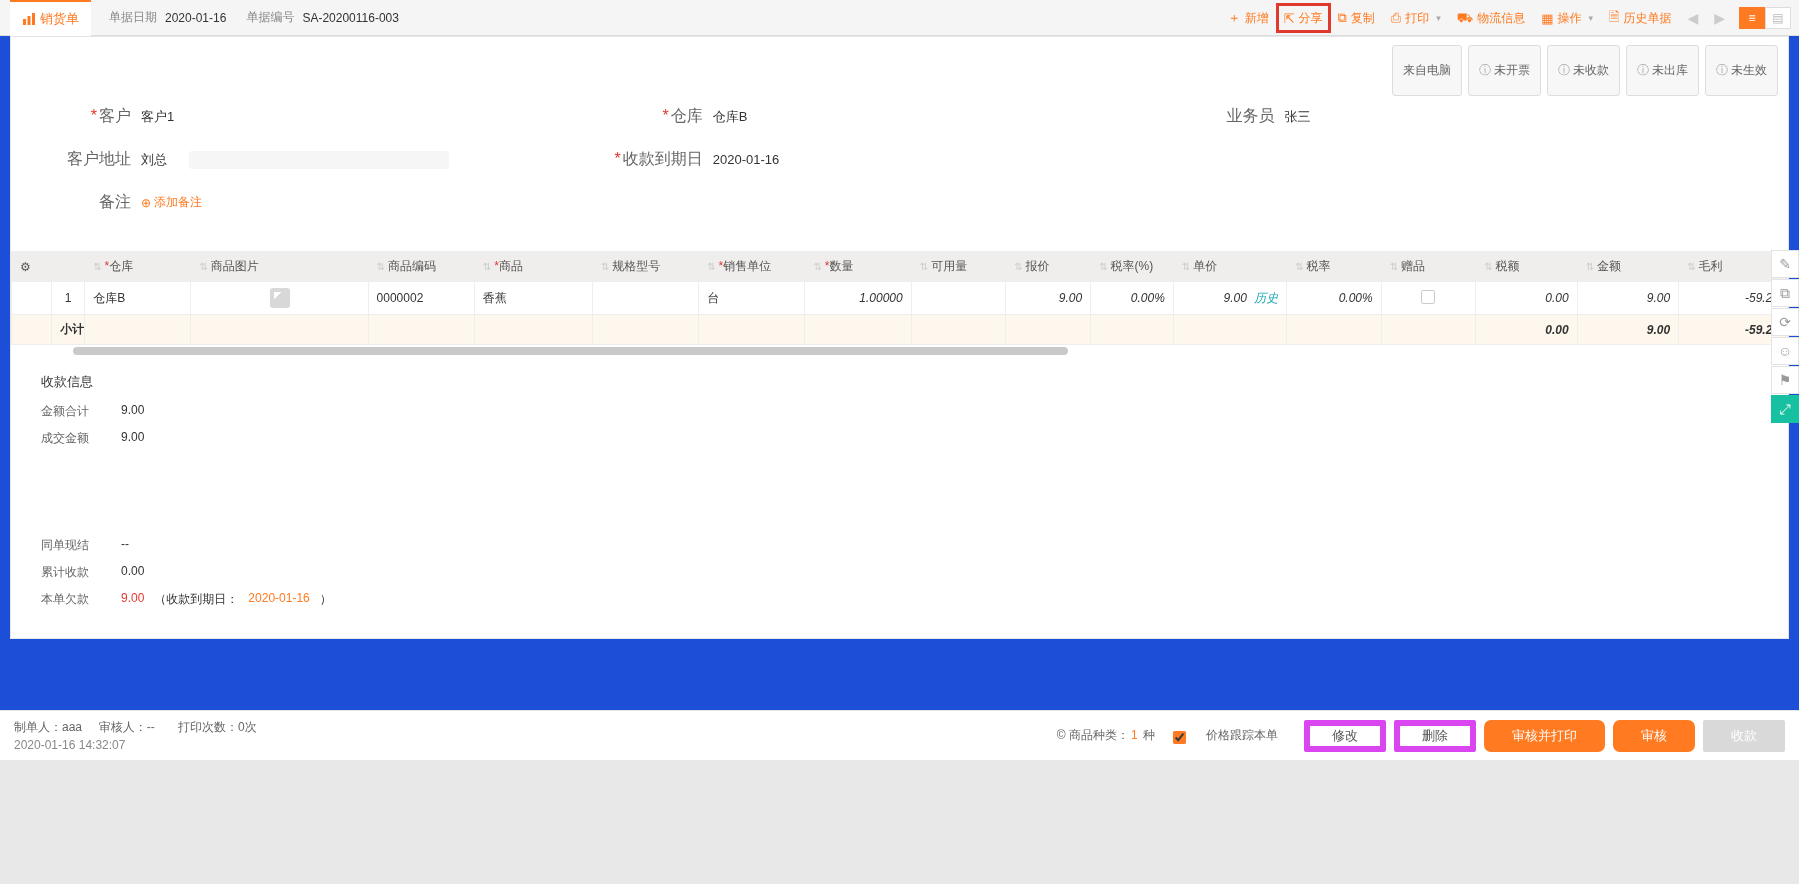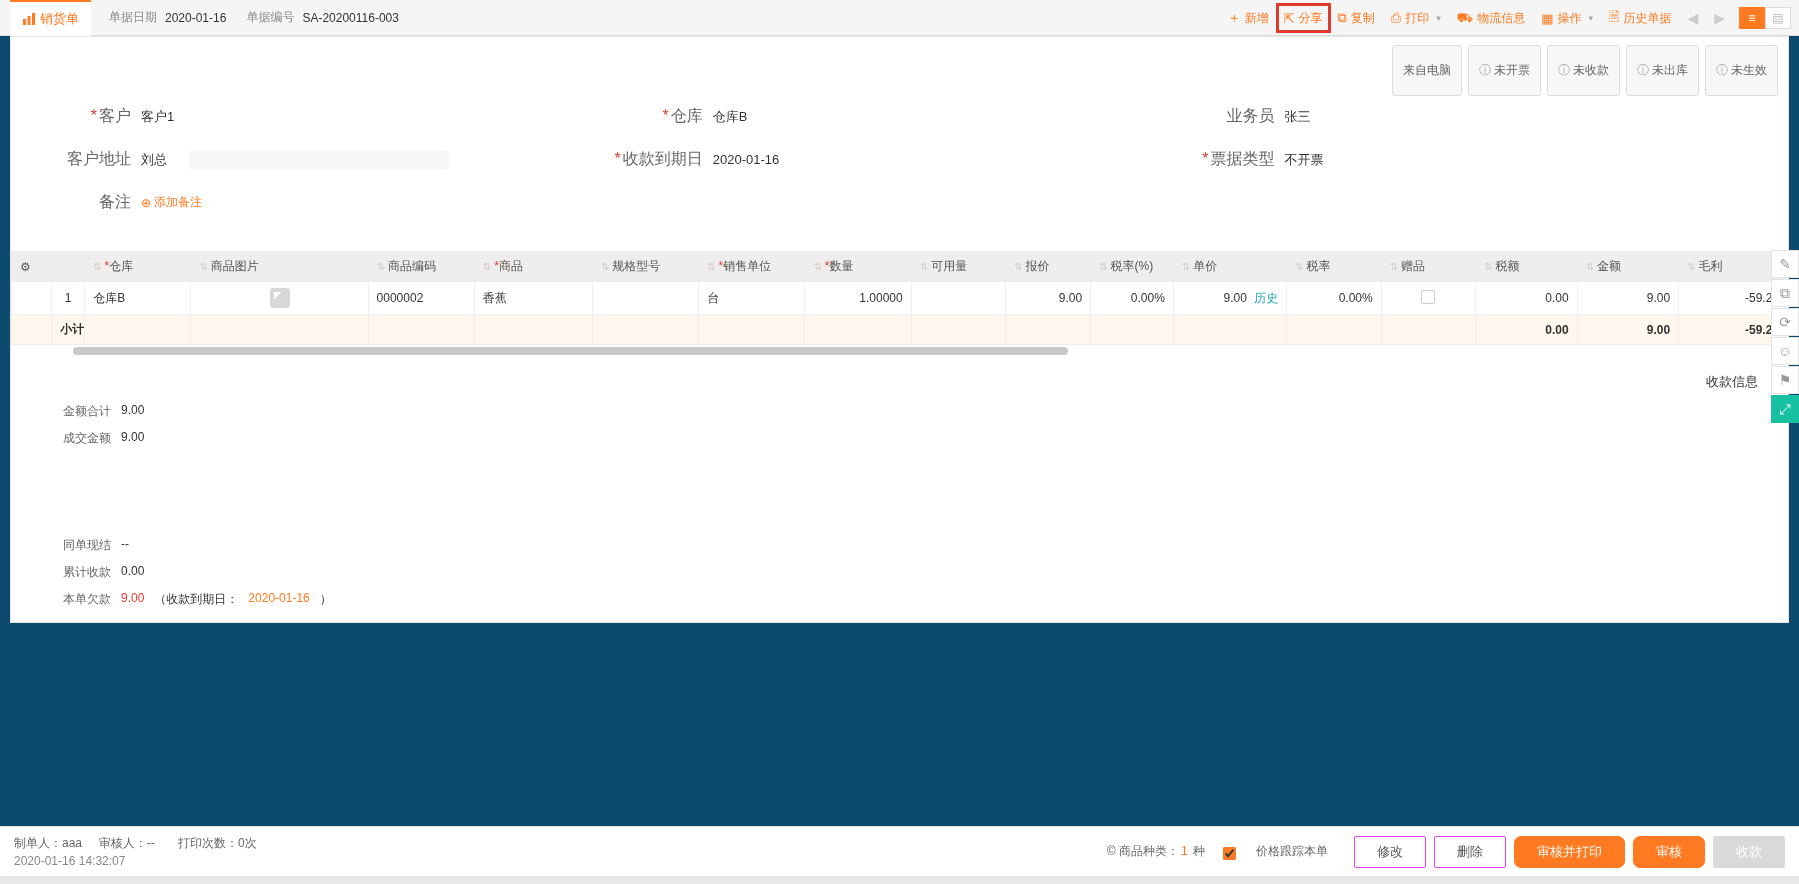--- a/index.html
+++ b/index.html
@@ -1,17 +1,17 @@
 <!DOCTYPE html>
 <html><head>
 <meta charset="utf-8">
 <style>
 * { box-sizing: border-box; margin: 0; padding: 0; }
 body { font-family: "Microsoft YaHei", Arial, sans-serif; font-size: 12px; color: #333; background: #e8e8e8; }
-.page { width: 1799px; height: 876px; position: relative; background: #0c4a6e; }
+.page { width: 1799px; height: 760px; position: relative; background: #1d4ed8; }
 
 
 .topbar { height: 36px; background: #f5f5f5; border-bottom: 1px solid #ddd; display: flex; align-items: center; padding: 0 10px; position: relative; }
 .tab-active { display: inline-flex; align-items: center; height: 36px; padding: 0 12px; background: #fff; border-top: 2px solid #ff7a20; color: #ff7a20; font-size: 13px; gap: 4px;}
 .tab-active .ticon { width:14px; height:14px; display:inline-block; }
 .topbar .datelabel { margin-left: 18px; color: #888; }
 .topbar .dateval { margin-left: 8px; color: #333; }
 .topbar .right { position:absolute; right:8px; top:0; height:36px; display:flex; align-items:center; gap:0; }
 .tbtn { display:inline-flex; align-items:center; gap:4px; padding:0 8px; height:36px; color:#666; cursor:pointer; font-size:12px; }
 .tbtn.orange { color:#ff7a20; }
@@ -42,35 +42,35 @@
 .addr-blur { display:inline-block; width:260px; height:18px; background:#f6f6f6; border-radius:3px;}
 
 
 .tbl-wrap { position:relative; }
 .tbl { width:100%; border-collapse:collapse; table-layout:fixed; }
 .tbl th, .tbl td { border:1px solid #eee; padding:6px 8px; font-size:12px; height:30px; overflow:hidden; white-space:nowrap;}
 .tbl th { background:#f0eeec; color:#555; font-weight:normal; text-align:left; position:relative;}
 .tbl th .sorter { color:#ccc; font-size:10px; margin-right:3px;}
 .tbl th .req { color:#e03a2e;}
 .tbl td { background:#fff;}
-.tbl .num { text-align:right;}
+.tbl .num { text-align:right;font-style:italic;}
 .tbl .ctr { text-align:center;}
 .subtotal-row td { background:#fdf7ee !important; font-weight:bold;}
 .gear-cell { width:34px; text-align:center; color:#999;}
 .img-ph { display:inline-block; width:20px; height:20px; background:#d8d8d8; border-radius:3px; vertical-align:middle; position:relative;}
 .img-ph::after { content:""; position:absolute; left:4px; top:4px; width:12px; height:12px; background:linear-gradient(135deg,#fff 30%, transparent 30%);}
 .hist-link { color:#1aa7b7; margin-left:4px; cursor:pointer;}
 .chk { width:14px; height:14px; border:1px solid #ccc; border-radius:2px; display:inline-block; background:#fff;}
 
 
 .hscroll { height:12px; display:flex; align-items:center; padding-left:62px;}
 .hscroll .thumb { height:8px; width:58%; background:#c9c9c9; border-radius:4px;}
 
 
-.pay-info { padding:16px 30px 4px 30px;text-align:right;}
+.pay-info { padding:16px 30px 20px 30px;}
 .pay-info h4 { font-size:13px; color:#333; margin-bottom:12px; font-weight:normal;}
 .pay-grid { display:flex; gap:80px;flex-direction:column;}
 .pay-col .prow { margin-bottom:10px; display:flex; gap:10px;}
 .pay-col .plab { width:70px; color:#666;}
 .red { color:#e03a2e;}
 .orange { color:#ff7a20;}
 
 
 .right-rail { position:absolute; right:0; top:250px; width:28px; display:flex; flex-direction:column; gap:1px;}
 .right-rail .rbtn { width:28px; height:28px; background:#fff; border:1px solid #e3e3e3; display:flex; align-items:center; justify-content:center; color:#999; font-size:14px; cursor:pointer;}
@@ -78,21 +78,21 @@
 
 
 .bottombar { position:absolute; left:0; right:0; bottom:0; height:50px; background:#fff; border-top:1px solid #e5e5e5; display:flex; align-items:center; padding:0 14px; }
 .meta-left { color:#666; line-height:1.5;}
 .meta-left .sub { color:#888;}
 .spacer { flex:1;}
 .sku-info { color:#666; margin-right:18px;}
 .sku-info .cnt { color:#ff7a20; margin:0 2px;}
 .chk-inline { display:inline-flex; align-items:flex-end; gap:20px; margin-right:18px; color:#666;}
 .chk-inline input { accent-color:#ff7a20; }
-.btn { height:32px; padding:0 22px; border:1px solid #d946ef; background:#fff; color:#555; font-size:13px; cursor:pointer; margin-left:8px; border-radius:2px;text-align:center;}
+.btn { height:32px; padding:0 22px; border:6px solid #d946ef; background:#fff; color:#555; font-size:13px; cursor:pointer; margin-left:8px; border-radius:2px;text-align:center;}
 .btn.primary { background:#ff7a20; border-color:#ff7a20; color:#fff;border-radius:7px;}
 .btn.disabled { background:#d9d9d9; border-color:#d9d9d9; color:#fff; cursor:not-allowed;}
 </style>
 </head>
 <body>
 
 <div class="page">
 
   <div class="topbar">
     <div class="tab-active">
@@ -178,24 +178,20 @@
         <div class="form-cell">
           <div class="lab"><span>客户地址</span></div>
           <div class="val" style="display:flex;align-items:center;gap:22px">
             <span>刘总</span>
             <span class="addr-blur"></span>
           </div>
         </div>
         <div class="form-cell">
           <div class="lab"><span class="req">*</span><span>收款到期日</span></div>
           <div class="val">2020-01-16</div>
-        </div>
-        <div class="form-cell">
-          <div class="lab"><span class="req">*</span><span>票据类型</span></div>
-          <div class="val">不开票</div>
         </div>
       </div>
       <div class="form-row">
         <div class="form-cell">
           <div class="lab"><span>备注</span></div>
           <div class="add-remark">
             <span>⊕</span>
             <span>添加备注</span>
           </div>
         </div>

